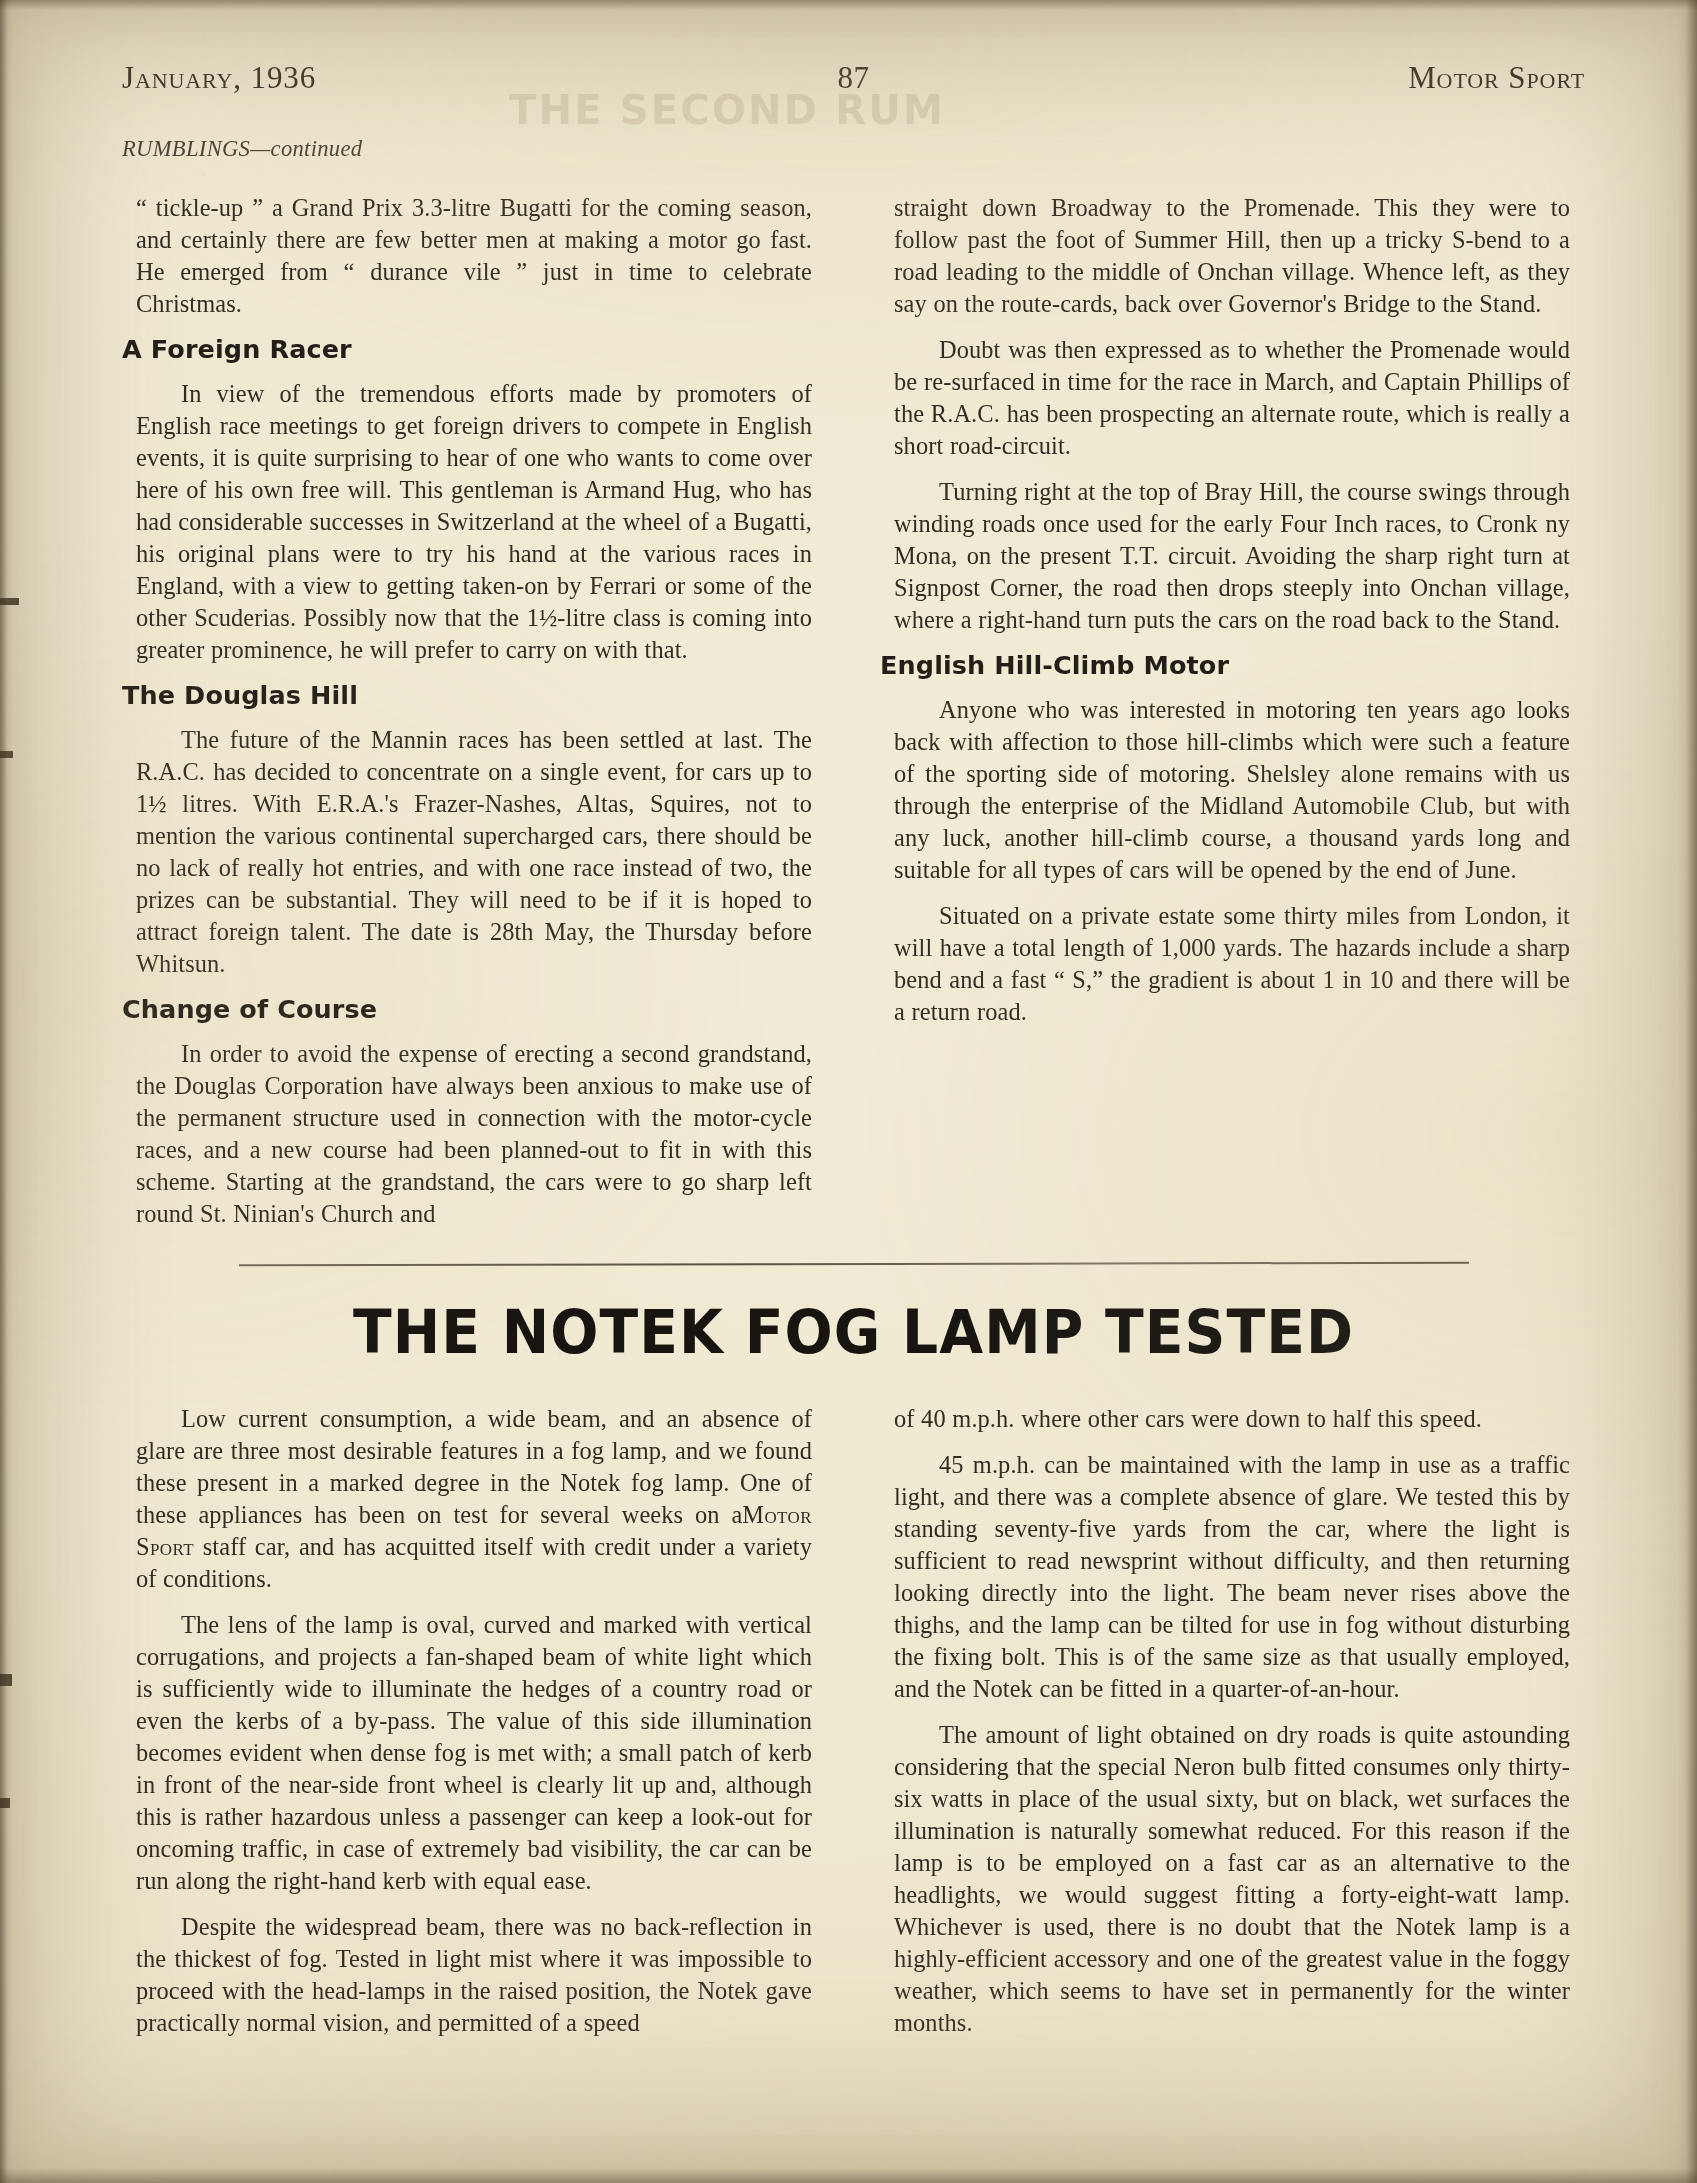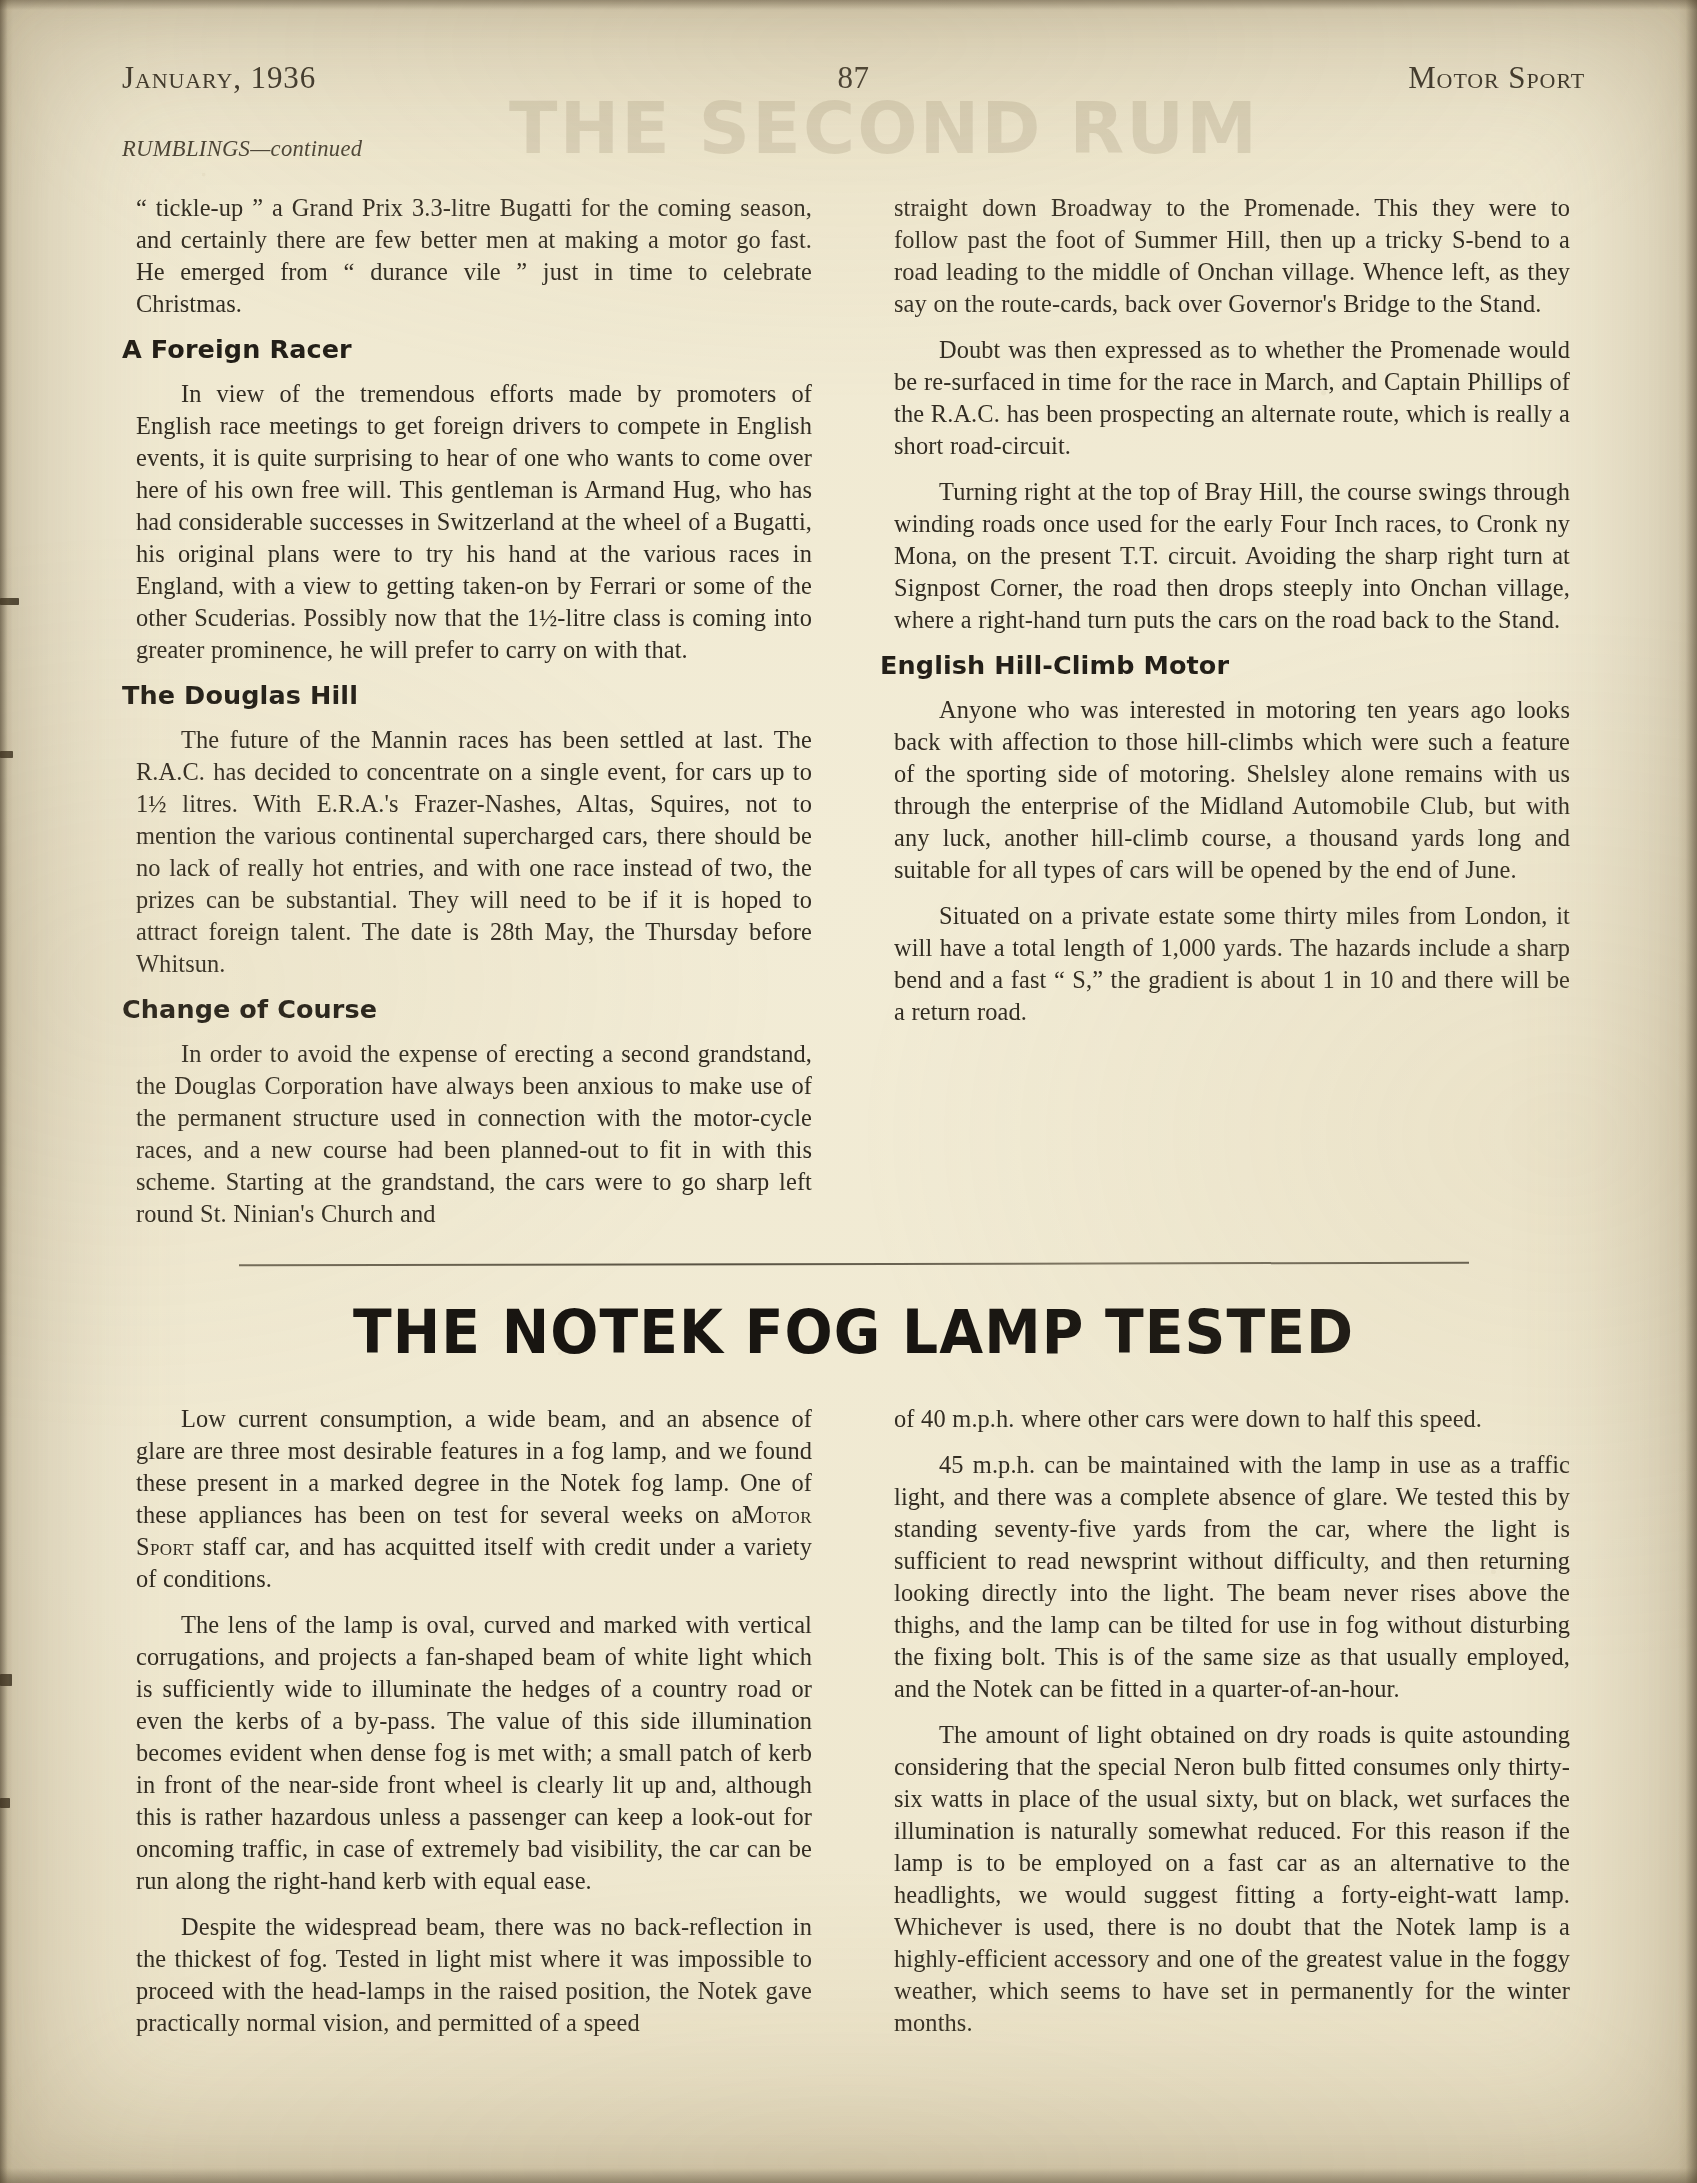--- a/index.html
+++ b/index.html
@@ -155,21 +155,21 @@
     font-weight: bold;
     pointer-events: none;
     user-select: none;
   }
 </style>
 </head>
 <body>
 
 <div class="page">
 
-  <div class="ghost" style="left:509px; top:87px; font-size:71px; letter-spacing:2.2px;">THE SECOND RUM</div>
+  <div class="ghost" style="left:509px; top:87px; font-size:40px; letter-spacing:2.2px;">THE SECOND RUM</div>
 
   <div class="content">
 
     <div class="running-head">
       <div class="rh-left smallcaps">January, 1936</div>
       <div class="rh-center">87</div>
       <div class="rh-right smallcaps">Motor Sport</div>
     </div>
 
     <div class="kicker">RUMBLINGS—continued</div>

